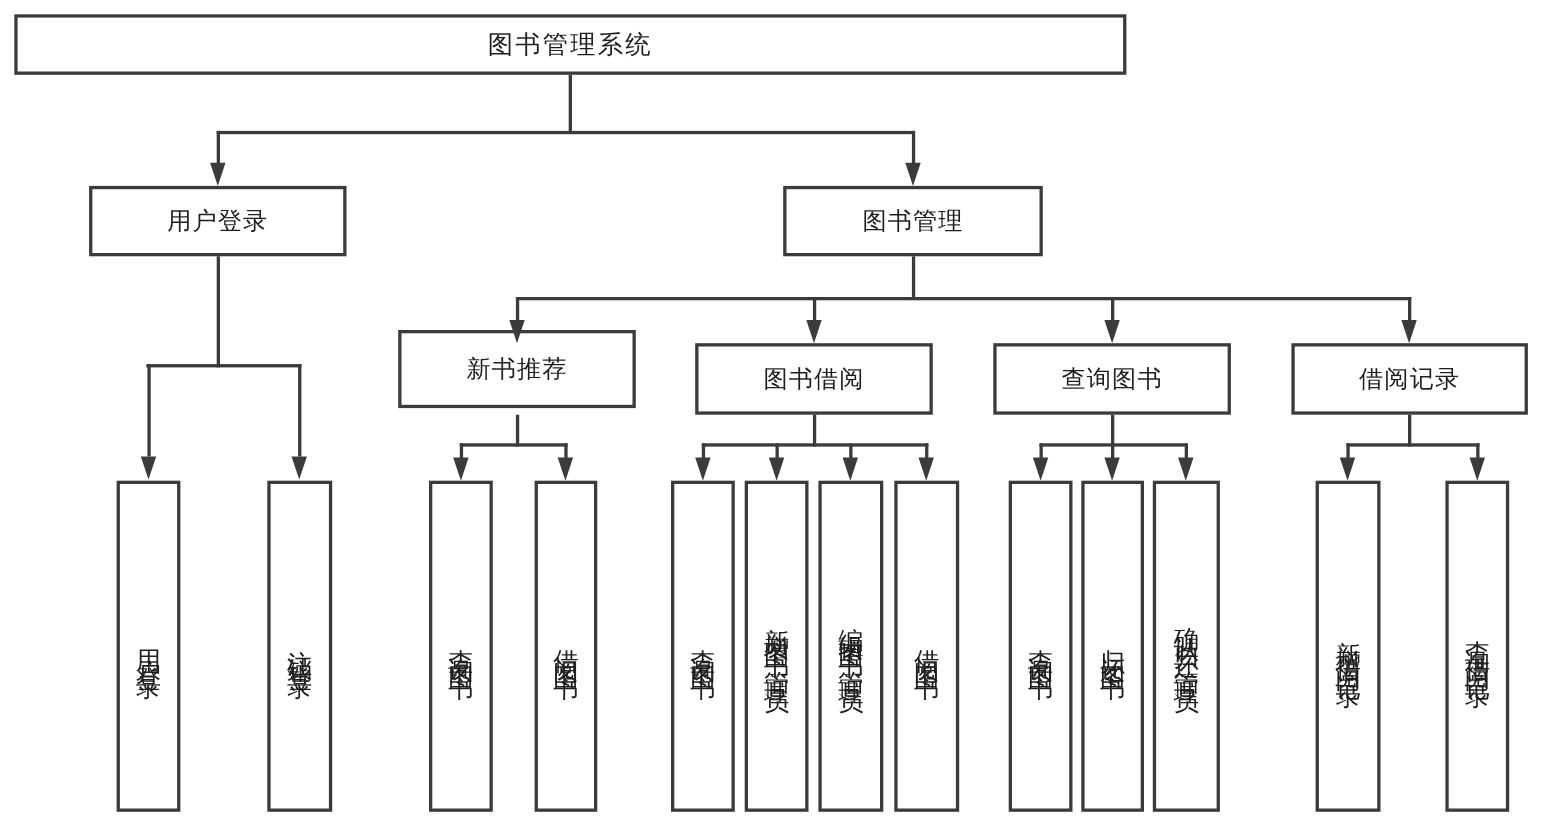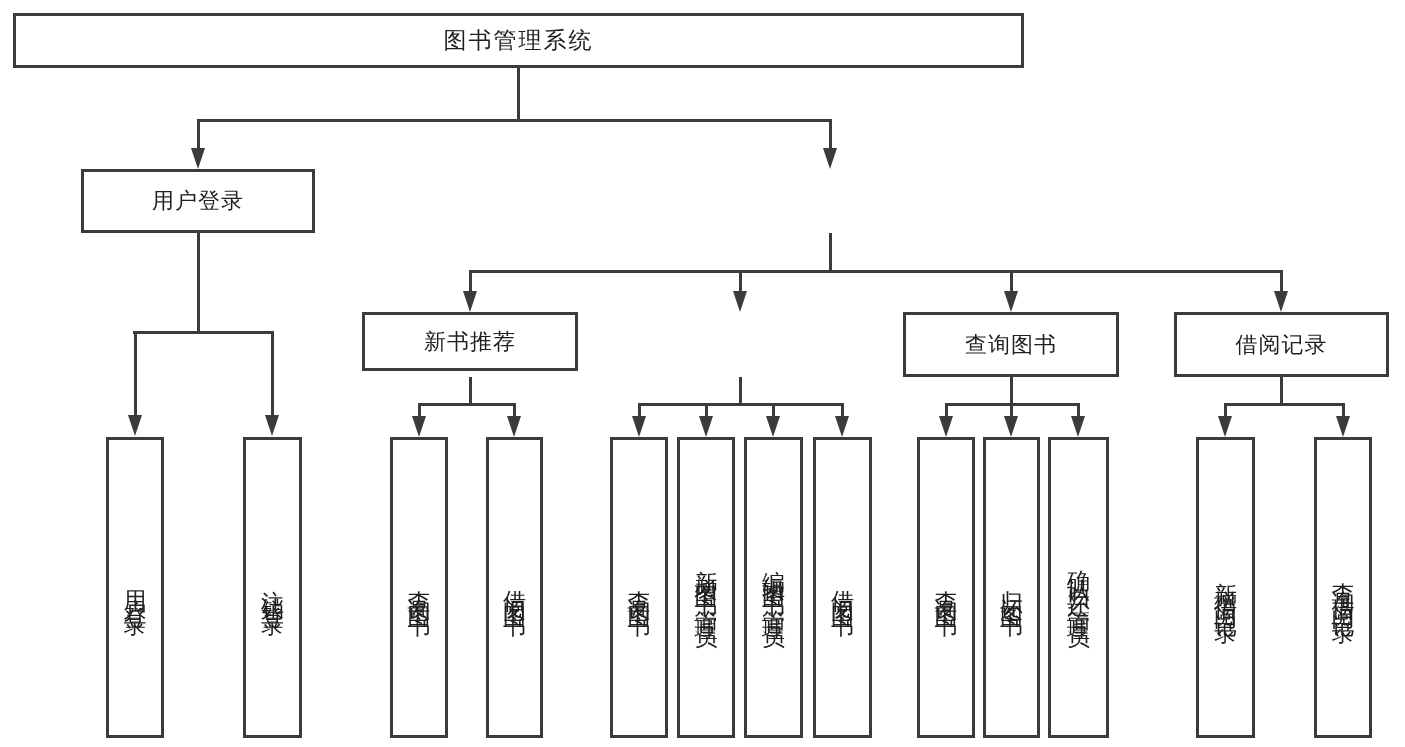--- a/index.html
+++ b/index.html
@@ -55,22 +55,24 @@
   }
 </style>
 </head>
 <body>
 
 <div id="canvas">
 
   <div class="node hnode root" style="left:13px;top:13px;width:1011px;height:55px">图书管理系统</div>
 
   <div class="node hnode" style="left:81px;top:169px;width:234px;height:64px">用户登录</div>
+  <div class="node hnode" style="left:712px;top:169px;width:236px;height:64px">图书管理</div>
 
-  <div class="node hnode" style="left:362px;top:312px;width:216px;height:59px">新书推荐</div>
+  <div class="node hnode" style="left:362px;top:300px;width:216px;height:71px">新书推荐</div>
+  <div class="node hnode" style="left:632px;top:312px;width:216px;height:65px">图书借阅</div>
   <div class="node hnode" style="left:903px;top:312px;width:216px;height:65px">查询图书</div>
   <div class="node hnode" style="left:1174px;top:312px;width:215px;height:65px">借阅记录</div>
 
   <div class="node leaf" style="left:106px;width:58px">
     <span>用户登录</span>
   </div>
   <div class="node leaf" style="left:243px;width:59px">
     <span>注销登录</span>
   </div>
 

